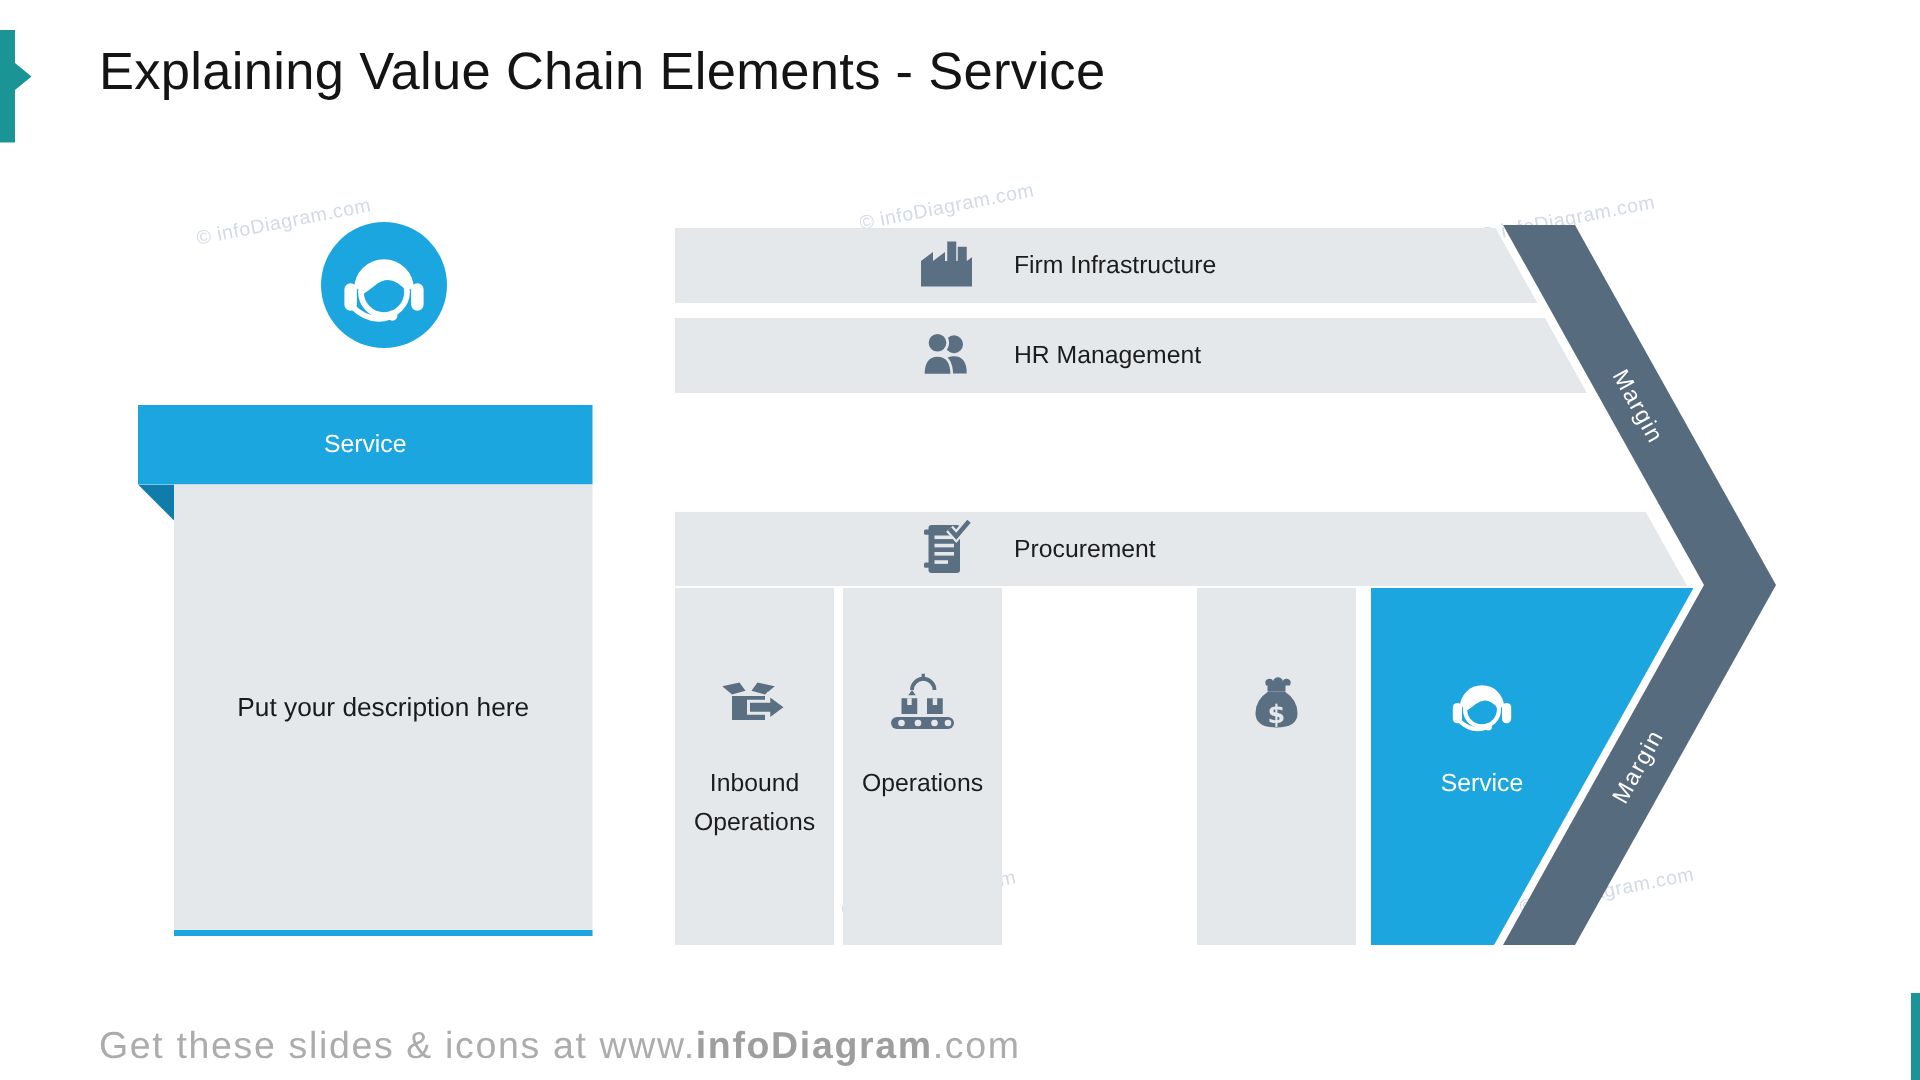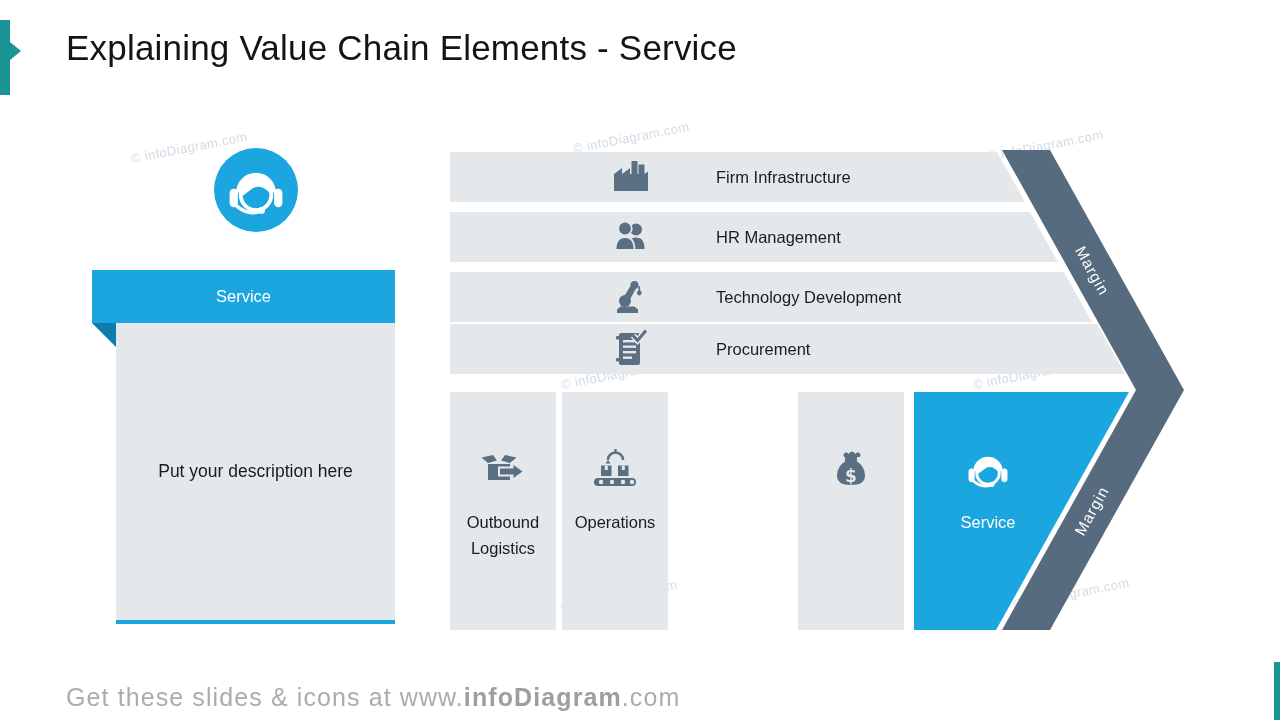--- a/index.html
+++ b/index.html
@@ -34,21 +34,21 @@
     border-bottom:4px solid #1BA6E0;box-sizing:border-box;display:flex;align-items:center;
     justify-content:center;font-size:17.5px;color:#1a1a1a;z-index:2;
   }
   
   .row{
     position:absolute;left:450px;height:50px;background:#E5E8EB;box-sizing:border-box;
     display:flex;align-items:center;padding-left:158px;gap:22px;z-index:2;
     clip-path:polygon(0 0,calc(100% - 28px) 0,100% 100%,0 100%);
   }
   .row-icon{flex:0 0 46px;}
-  .row-label{font-size:16.5px;color:#1c1c1c;white-space:nowrap;margin-left:40px;}
+  .row-label{font-size:16.5px;color:#1c1c1c;white-space:nowrap;}
   
   .col{position:absolute;top:392px;height:238px;width:106px;background:#E5E8EB;z-index:2;}
   .col svg.col-icon{position:absolute;top:57px;left:50%;transform:translateX(-50%);}
   .col-label{
     position:absolute;top:118px;left:0;width:100%;text-align:center;
     font-size:16.5px;line-height:1.55;color:#1c1c1c;
   }
   .col-label span{display:inline-block;max-width:98px;}
   #col-service{
     left:914px;width:215px;background:#1BA6E0;
@@ -128,35 +128,22 @@
         <path d="M19.5 32 q0 -11.5 8.5 -11.5 q8.5 0 8.5 11.5 z"></path>
         <g stroke="#E5E8EB" stroke-width="1.8">
           <circle cx="17" cy="11.5" r="6.8"></circle>
           <path d="M7.5 33 q0 -13 9.5 -13 q9.5 0 9.5 13 z"></path>
         </g>
       </g>
     </svg>
     <span class="row-label">HR Management</span>
   </div>
 
-  <div class="row" style="top:272px;width:642px">
-    <svg class="row-icon" width="46" height="40" viewBox="0 0 46 40">
-      <g fill="#5A6F81">
-        <path d="M9 36 h21 v-3.5 l-3.5 -3 h-14 l-3.5 3 z"></path>
-        <circle cx="17" cy="24" r="6"></circle>
-        <path d="M14.5 22 L24 6.5 L29 9.5 L20 26 Z"></path>
-        <circle cx="26.5" cy="8" r="4"></circle>
-        <rect x="30.5" y="9" width="1.6" height="5"></rect>
-        <circle cx="31.3" cy="16" r="2.4"></circle>
-      </g>
-    </svg>
-    <span class="row-label">Technology Development</span>
-  </div>
-
-  <div class="row" style="top:324px;width:675px">
+
+  <div class="row" style="top:341px;width:675px">
     <svg class="row-icon" width="46" height="40" viewBox="0 0 46 40">
       <rect x="11" y="4" width="21" height="32" rx="2" fill="#5A6F81"></rect>
       <rect x="8" y="7" width="4" height="3.5" rx="1" fill="#5A6F81"></rect>
       <rect x="8" y="29" width="4" height="3.5" rx="1" fill="#5A6F81"></rect>
       <g fill="#E5E8EB">
         <rect x="15" y="11" width="13" height="2.4"></rect>
         <rect x="15" y="16.5" width="13" height="2.4"></rect>
         <rect x="15" y="22" width="13" height="2.4"></rect>
         <rect x="15" y="27.5" width="9" height="2.4"></rect>
       </g>
@@ -168,21 +155,21 @@
 
   <div class="col" style="left:450px">
     <svg class="col-icon" width="46" height="40" viewBox="0 0 46 40">
       <g fill="#5A6F81">
         <path d="M8 15 H30 V31 H8 Z"></path>
         <path d="M8 14 L1.5 8.5 L13 6 L17 11.5 Z"></path>
         <path d="M30 14 L36.5 8.5 L25 6 L21 11.5 Z"></path>
         <path d="M19 18.5 H32.5 V14 L44 22.5 L32.5 31 V26.5 H19 Z" stroke="#E5E8EB" stroke-width="2"></path>
       </g>
     </svg>
-    <div class="col-label"><span>Outbound Logistics</span></div>
+    <div class="col-label"><span>Inbound Operations</span></div>
   </div>
 
   <div class="col" style="left:562px">
     <svg class="col-icon" width="46" height="40" viewBox="0 0 46 40">
       <g fill="#5A6F81">
         <rect x="9" y="16.5" width="10.5" height="10.5"></rect>
         <rect x="26" y="16.5" width="10.5" height="10.5"></rect>
         <rect x="12.8" y="16.5" width="3" height="4.5" fill="#E5E8EB"></rect>
         <rect x="29.8" y="16.5" width="3" height="4.5" fill="#E5E8EB"></rect>
         <rect x="2" y="29" width="42" height="8" rx="4"></rect>

